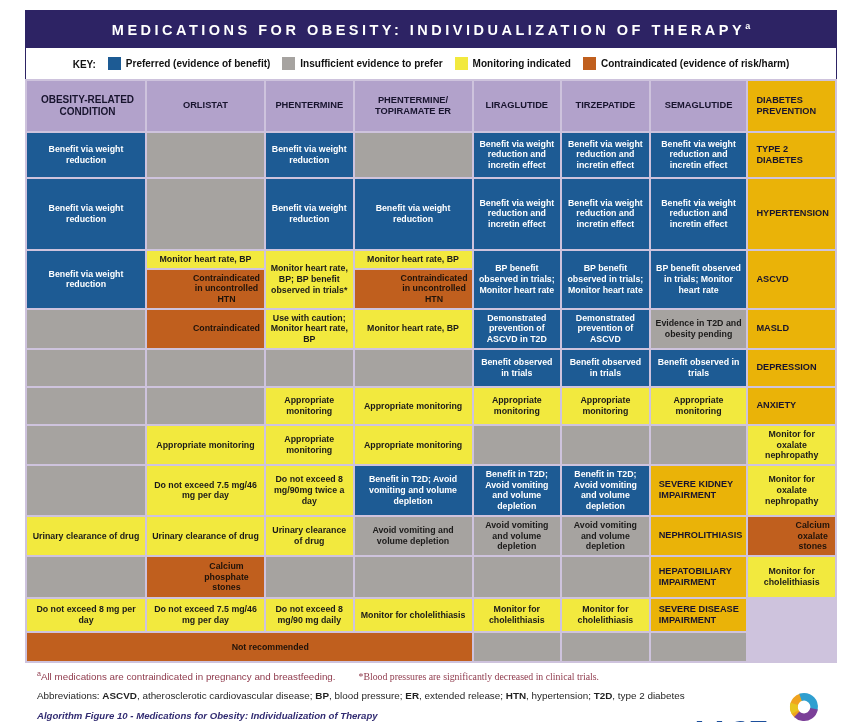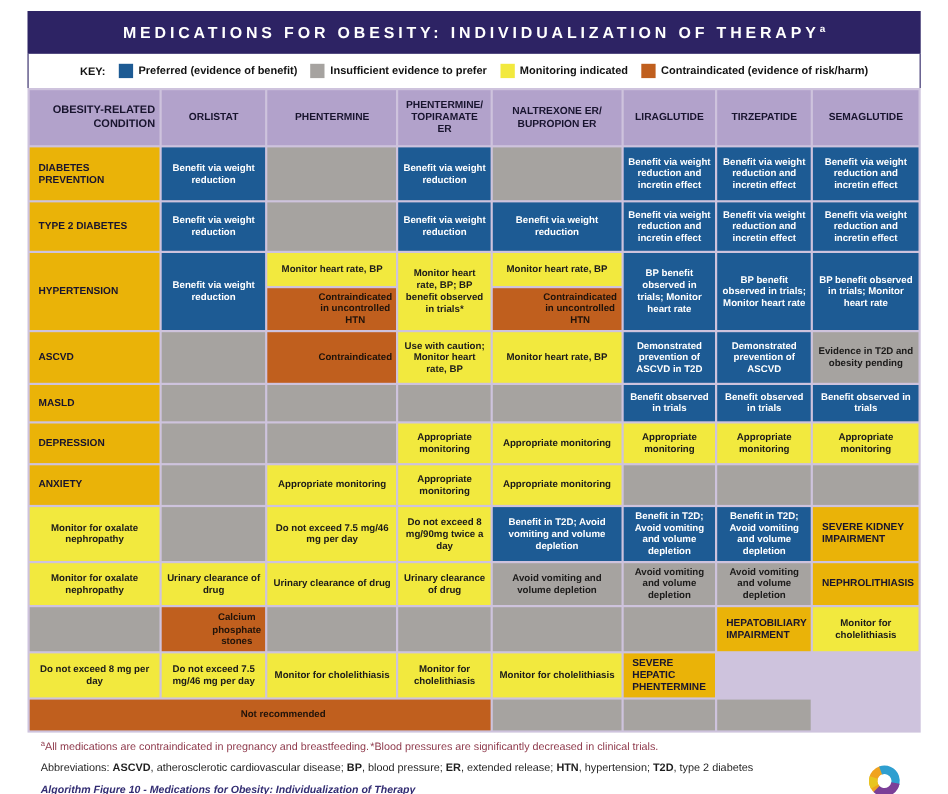--- a/index.html
+++ b/index.html
@@ -15,32 +15,32 @@
   .sw{width:13px;height:13px;flex:0 0 auto;}
   .sw-blue{background:#1d5b94}.sw-gray{background:#a6a3a0}.sw-yellow{background:#f2e93e}.sw-orange{background:#c05f1e}
   .tbl{display:grid;grid-template-columns:118px repeat(7,1fr);gap:2px;background:#cec3dd;padding:2px;}
   .cell{display:flex;align-items:center;justify-content:center;text-align:center;
     font-weight:bold;font-size:8.8px;line-height:1.22;padding:3px 4px;min-height:22px;}
   .cell[data-type="blue"]{background:#1d5b94;color:#fff;}
   .cell[data-type="gray"],.half[data-type="gray"]{background:#a6a3a0;color:#1c1b1a;text-align:center;}
   .cell[data-type="yellow"],.half[data-type="yellow"]{background:#f2e93e;color:#1c1b1a;}
   .cell[data-type="orange"],.half[data-type="orange"]{background:#c05f1e;color:#20130a;padding-left:46px;}
   .colhead{background:#b2a2cb;color:#18142e;font-size:9.3px;min-height:44px;}
-  .colhead.first{justify-content:flex-start;text-align:right;padding-left:7px;font-size:10px;}
+  .colhead.first{justify-content:flex-start;text-align:center;padding-left:7px;font-size:10px;}
   .label{background:#eab308;color:#18142e;justify-content:flex-start;text-align:left;
     padding-left:8px;font-size:9.2px;}
   .splitcell{padding:0;flex-direction:column;align-items:stretch;background:none;gap:2px;}
   .half{flex:1;display:flex;align-items:center;justify-content:center;text-align:center;padding:3px 4px;}
   .span4{grid-column:span 4;}
   .mh26{min-height:26px}.mh27{min-height:27px}.mh30{min-height:30px}.mh34{min-height:34px}
   .mh38{min-height:38px}.mh40{min-height:40px}.mh42{min-height:42px}.mh64{min-height:64px}
   .foot{position:relative;margin:7px 10px 0 12px;}
   .fn-a{color:#8f3a4c;font-size:9.8px;}
   .fn-a sup{font-size:7px;}
-  .fn-star{margin-left:1px;}
+  .fn-star{margin-left:23px;font-family:Liberation Serif, serif;}
   .fn-abbr{color:#1f1f1f;font-size:9.9px;margin-top:8px;}
   .fn-alg{color:#322c72;font-weight:bold;font-size:9.6px;margin-top:9px;font-style:italic;}
   .logo{position:absolute;right:6px;top:26px;width:132px;height:52px;}
   .logo-text{position:absolute;left:0;bottom:0;font-size:29px;font-weight:bold;
     color:#1c4f9c;letter-spacing:-1px;}
   .logo-swirl{position:absolute;right:0;top:-6px;}
 </style>
 </head>
 <body>
 
@@ -66,21 +66,20 @@
         <span class="sw sw-orange"></span>
         <span>Contraindicated (evidence of risk/harm)</span>
       </span>
   </div>
 
   <div class="tbl">
     <div class="cell colhead first">OBESITY-RELATED CONDITION</div>
     <div class="cell colhead">ORLISTAT</div>
     <div class="cell colhead">PHENTERMINE</div>
     <div class="cell colhead">PHENTERMINE/ TOPIRAMATE ER</div>
-    <div class="cell colhead">NALTREXONE ER/ BUPROPION ER</div>
     <div class="cell colhead">LIRAGLUTIDE</div>
     <div class="cell colhead">TIRZEPATIDE</div>
     <div class="cell colhead">SEMAGLUTIDE</div>
 
     <div class="cell label mh42">DIABETES PREVENTION</div>
     <div class="cell" data-type="blue">Benefit via weight reduction</div>
     <div class="cell" data-type="gray"></div>
     <div class="cell" data-type="blue">Benefit via weight reduction</div>
     <div class="cell" data-type="gray"></div>
     <div class="cell" data-type="blue">Benefit via weight reduction and incretin effect</div>
@@ -158,36 +157,38 @@
     <div class="cell label mh34">SEVERE KIDNEY IMPAIRMENT</div>
     <div class="cell" data-type="yellow">Monitor for oxalate nephropathy</div>
     <div class="cell" data-type="yellow">Urinary clearance of drug</div>
     <div class="cell" data-type="yellow">Urinary clearance of drug</div>
     <div class="cell" data-type="yellow">Urinary clearance of drug</div>
     <div class="cell" data-type="gray">Avoid vomiting and volume depletion</div>
     <div class="cell" data-type="gray">Avoid vomiting and volume depletion</div>
     <div class="cell" data-type="gray">Avoid vomiting and volume depletion</div>
 
     <div class="cell label mh27">NEPHROLITHIASIS</div>
+    <div class="cell" data-type="orange">Calcium oxalate stones</div>
     <div class="cell" data-type="gray"></div>
     <div class="cell" data-type="orange">Calcium phosphate stones</div>
     <div class="cell" data-type="gray"></div>
     <div class="cell" data-type="gray"></div>
     <div class="cell" data-type="gray"></div>
     <div class="cell" data-type="gray"></div>
 
     <div class="cell label mh34">HEPATOBILIARY IMPAIRMENT</div>
     <div class="cell" data-type="yellow">Monitor for cholelithiasis</div>
     <div class="cell" data-type="yellow">Do not exceed 8 mg per day</div>
     <div class="cell" data-type="yellow">Do not exceed 7.5 mg/46 mg per day</div>
-    <div class="cell" data-type="yellow">Monitor for cholelithiasis</div>
-    <div class="cell" data-type="yellow">Monitor for cholelithiasis</div>
-    <div class="cell" data-type="yellow">Monitor for cholelithiasis</div>
-
-    <div class="cell label mh26">SEVERE HEPATIC PHENTERMINE</div>
+    <div class="cell" data-type="yellow">Do not exceed 8 mg/90 mg daily</div>
+    <div class="cell" data-type="yellow">Monitor for cholelithiasis</div>
+    <div class="cell" data-type="yellow">Monitor for cholelithiasis</div>
+    <div class="cell" data-type="yellow">Monitor for cholelithiasis</div>
+
+    <div class="cell label mh26">SEVERE DISEASE IMPAIRMENT</div>
     <div class="cell span4" data-type="orange">Not recommended</div>
     <div class="cell" data-type="gray"></div>
     <div class="cell" data-type="gray"></div>
     <div class="cell" data-type="gray"></div>
   </div>
 
   <div class="foot">
     <div class="fn-a"><sup>a</sup><span>All medications are contraindicated in pregnancy and breastfeeding.</span><span class="fn-star">*Blood pressures are significantly decreased in clinical trials.</span></div>
     <div class="fn-abbr"><span>Abbreviations: </span><b>ASCVD</b><span>, atherosclerotic cardiovascular disease; </span><b>BP</b><span>, blood pressure; </span><b>ER</b><span>, extended release; </span><b>HTN</b><span>, hypertension; </span><b>T2D</b><span>, type 2 diabetes</span></div>
     <div class="fn-alg">Algorithm Figure 10 - Medications for Obesity: Individualization of Therapy</div>

